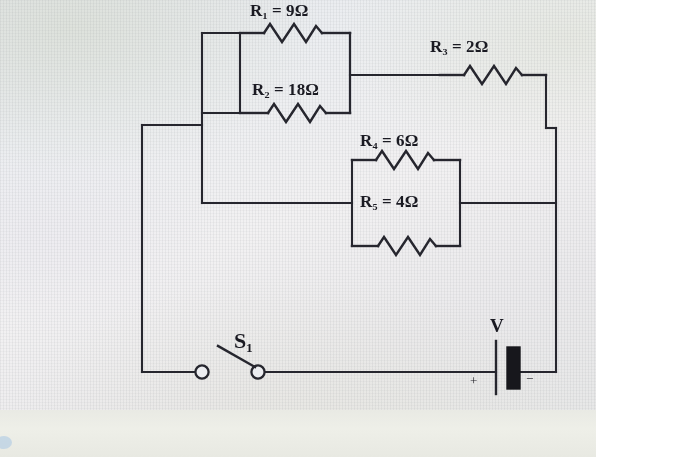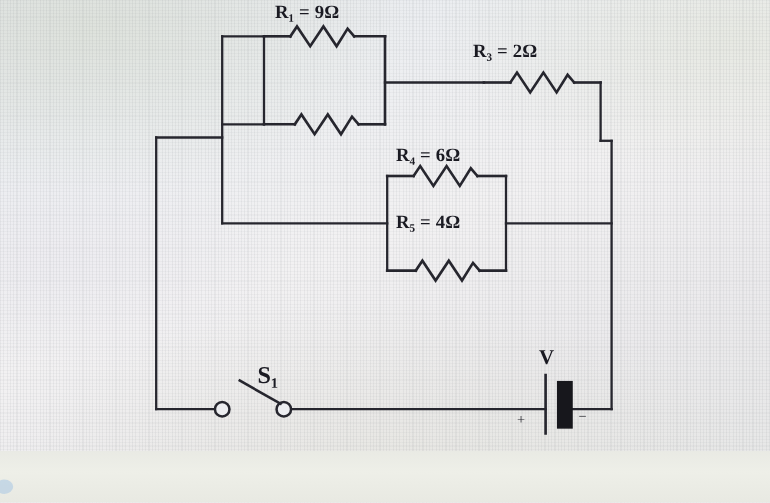--- a/index.html
+++ b/index.html
@@ -2,21 +2,21 @@
 <html><head>
 <meta charset="utf-8">
 <style>
   html, body {
     margin: 0;
     padding: 0;
     background: #ffffff;
   }
   #page {
     position: relative;
-    width: 700px;
+    width: 596px;
     height: 457px;
     overflow: hidden;
     font-family: "Liberation Serif", serif;
     background: #e9e9ee;
     text-align: center;
   }
   
   #bg-base {
     position: absolute;
     inset: 0;
@@ -164,20 +164,21 @@
 
       <g>
         <path d="M496,341 L496,394" stroke-width="2.4"></path>
         <rect x="507" y="347" width="13" height="42" fill="#17171c" stroke="#17171c" stroke-width="1.4"></rect>
       </g>
     </g>
   </svg>
 
   <div class="label r-label" style="left:250px; top:1px;">R₁ = 9Ω</div>
 
+  <div class="label r-label" style="left:252px; top:80px;">R₂ = 18Ω</div>
 
   <div class="label r-label" style="left:430px; top:37px;">R₃ = 2Ω</div>
 
   <div class="label r-label" style="left:360px; top:131px;">R₄ = 6Ω</div>
 
   <div class="label r-label" style="left:360px; top:192px;">R₅ = 4Ω</div>
 
   <div class="label s-label" style="left:234px; top:328px;">S₁</div>
 
   <div class="label v-label" style="left:490px; top:315px;">V</div>

